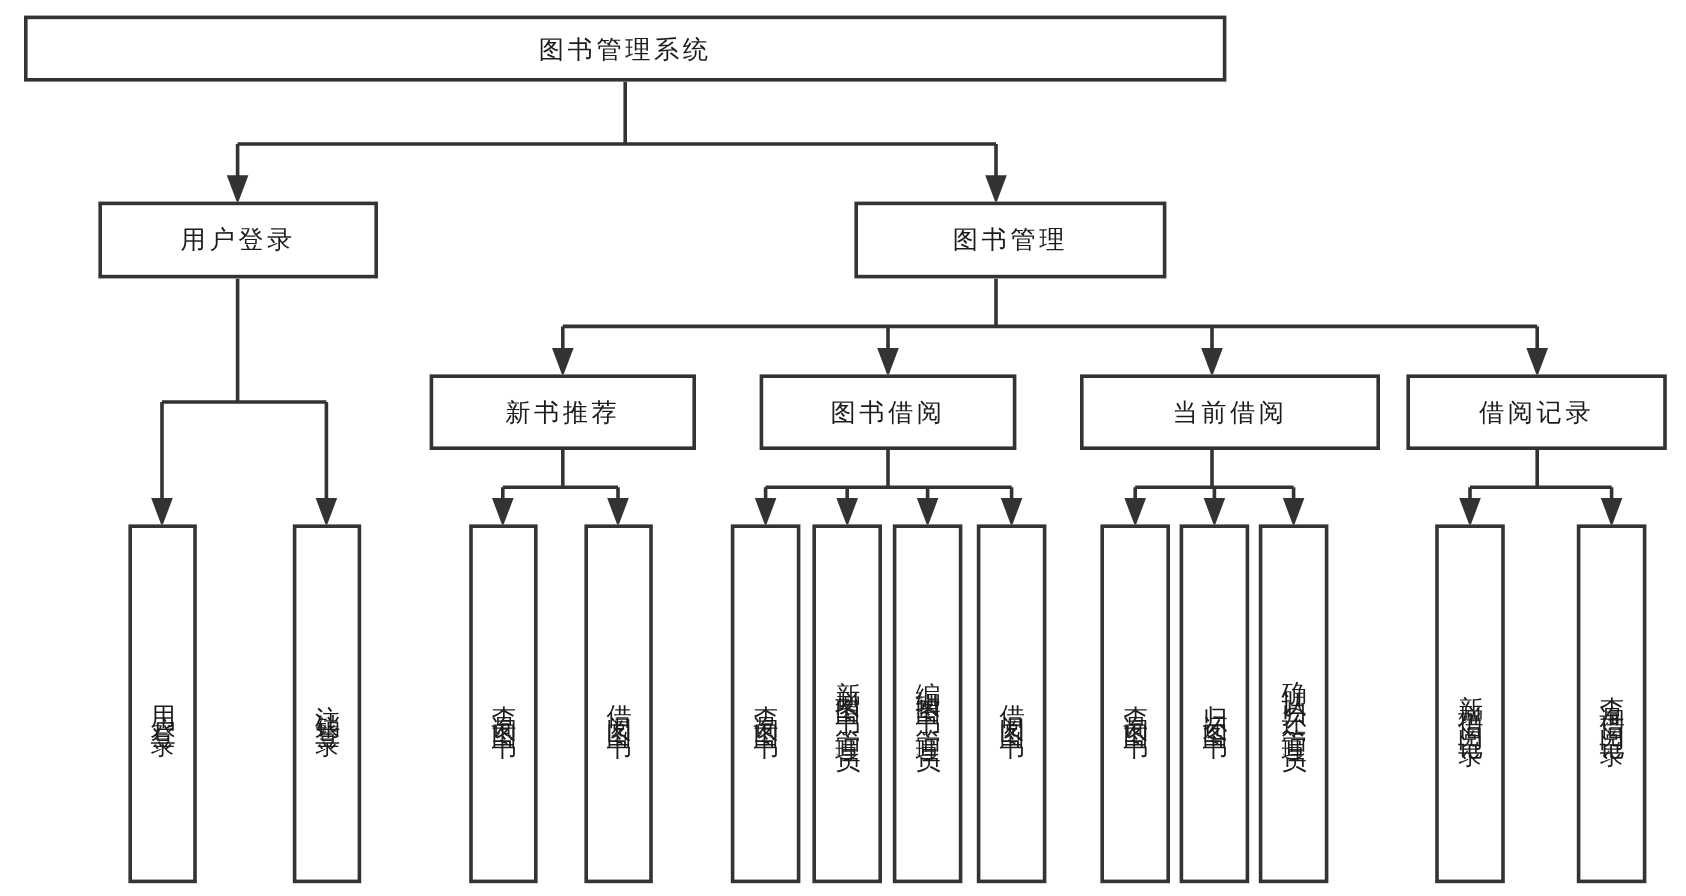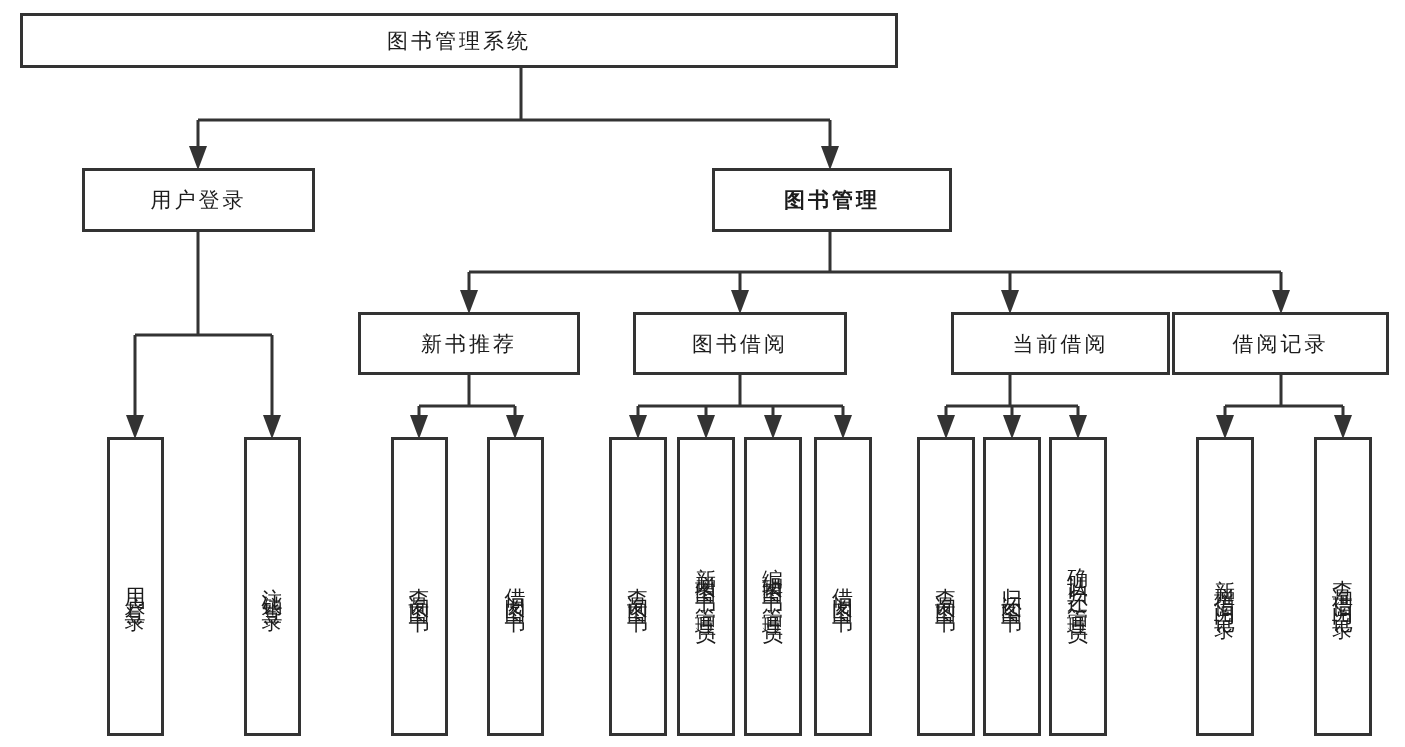--- a/index.html
+++ b/index.html
@@ -40,29 +40,29 @@
     font-size: 21px; color: var(--text);
     letter-spacing: 8px; line-height: 1;
   }
   .watermark {
     position: absolute; left: 1188px; top: 712px;
     font-size: 19px; color: var(--watermark);
     letter-spacing: 1px; white-space: nowrap; z-index: 5;
     opacity: 0.9;
   }
   
-  .n-root { left: 20px; top: 13px; width: 878px; height: 55px; }
+  .n-root { left: 20px; top: 13px; width: 1002px; height: 55px; }
   
   .n-l2-login { left: 82px;  top: 168px; width: 233px; height: 64px; }
-  .n-l2-mgmt  { left: 712px; top: 168px; width: 240px; height: 64px; font-weight: bold; }
+  .n-l2-mgmt  { left: 712px; top: 168px; width: 260px; height: 64px; }
   
   .n-l3 { top: 312px; height: 63px; }
   .n-l3-recommend { left: 358px;  width: 222px; }
   .n-l3-borrow    { left: 633px;  width: 214px; }
-  .n-l3-current   { left: 951px;  width: 219px; }
+  .n-l3-current   { left: 900px;  width: 250px; }
   .n-l3-records   { left: 1172px; width: 217px; }
   
   .v1  { left: 107px;  width: 57px; }
   .v2  { left: 244px;  width: 57px; }
   .v3  { left: 391px;  width: 57px; }
   .v4  { left: 487px;  width: 57px; }
   .v5  { left: 609px;  }
   .v6  { left: 677px;  }
   .v7  { left: 744px;  }
   .v8  { left: 814px;  }

